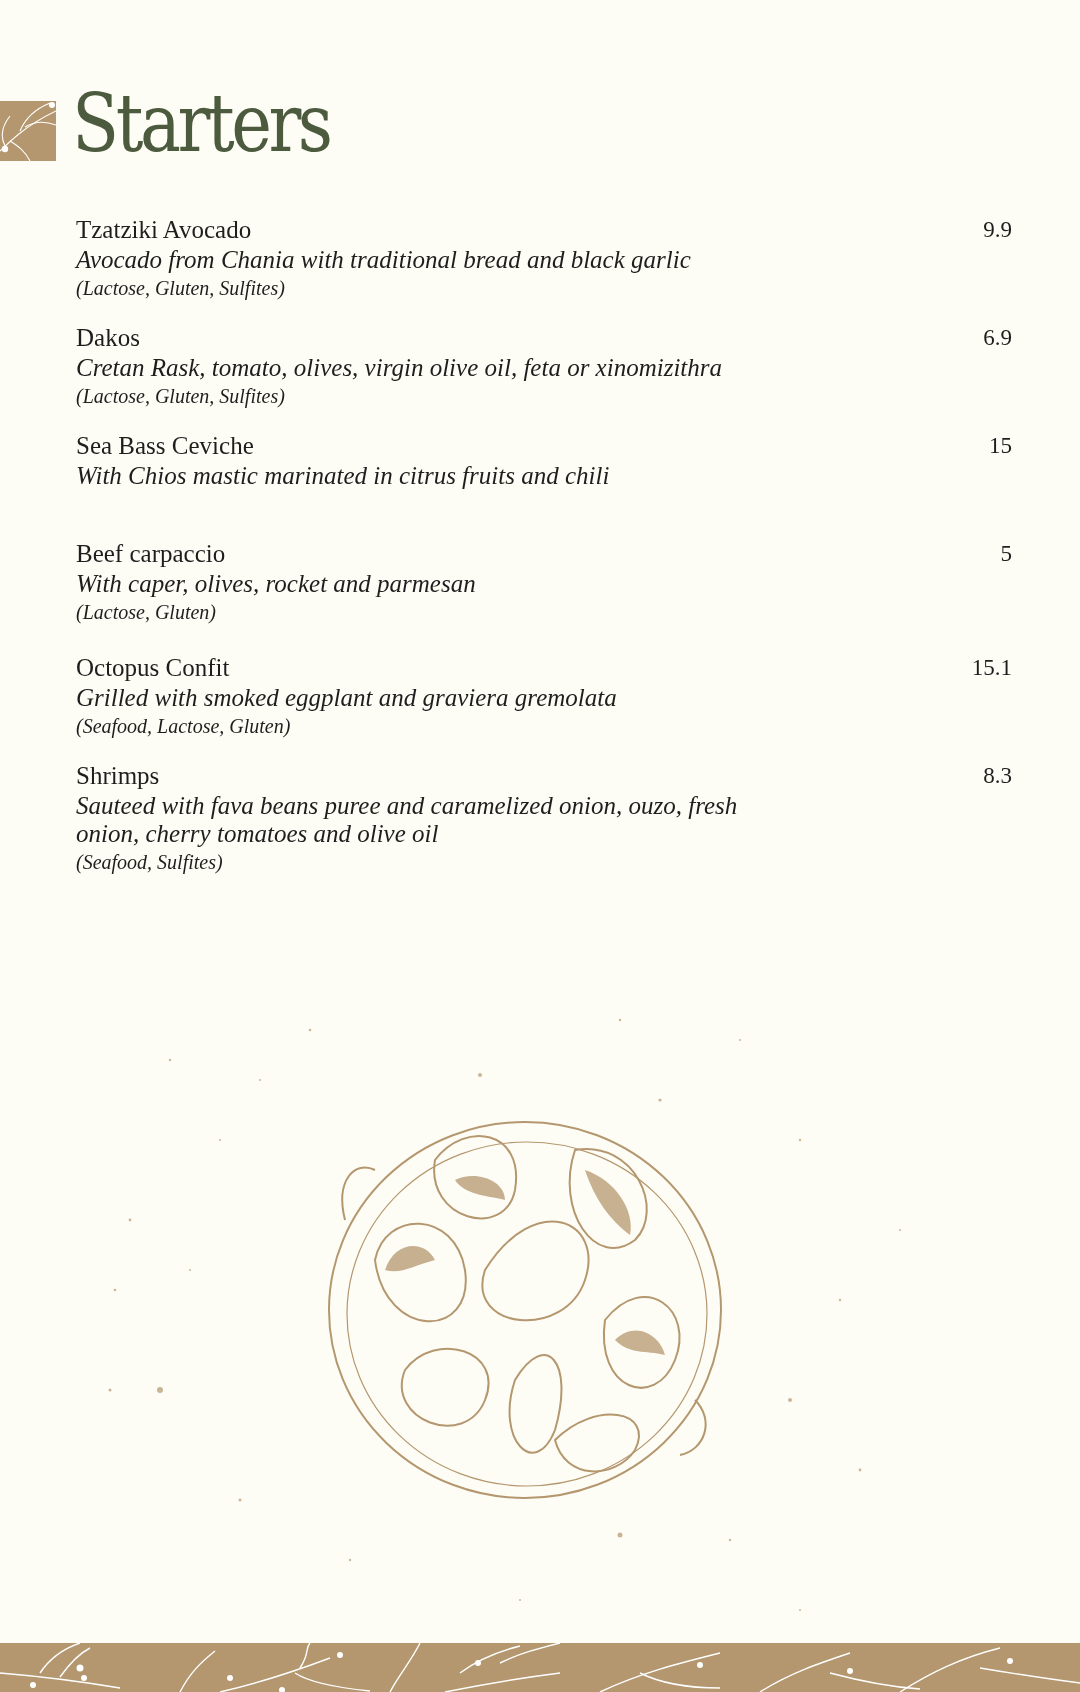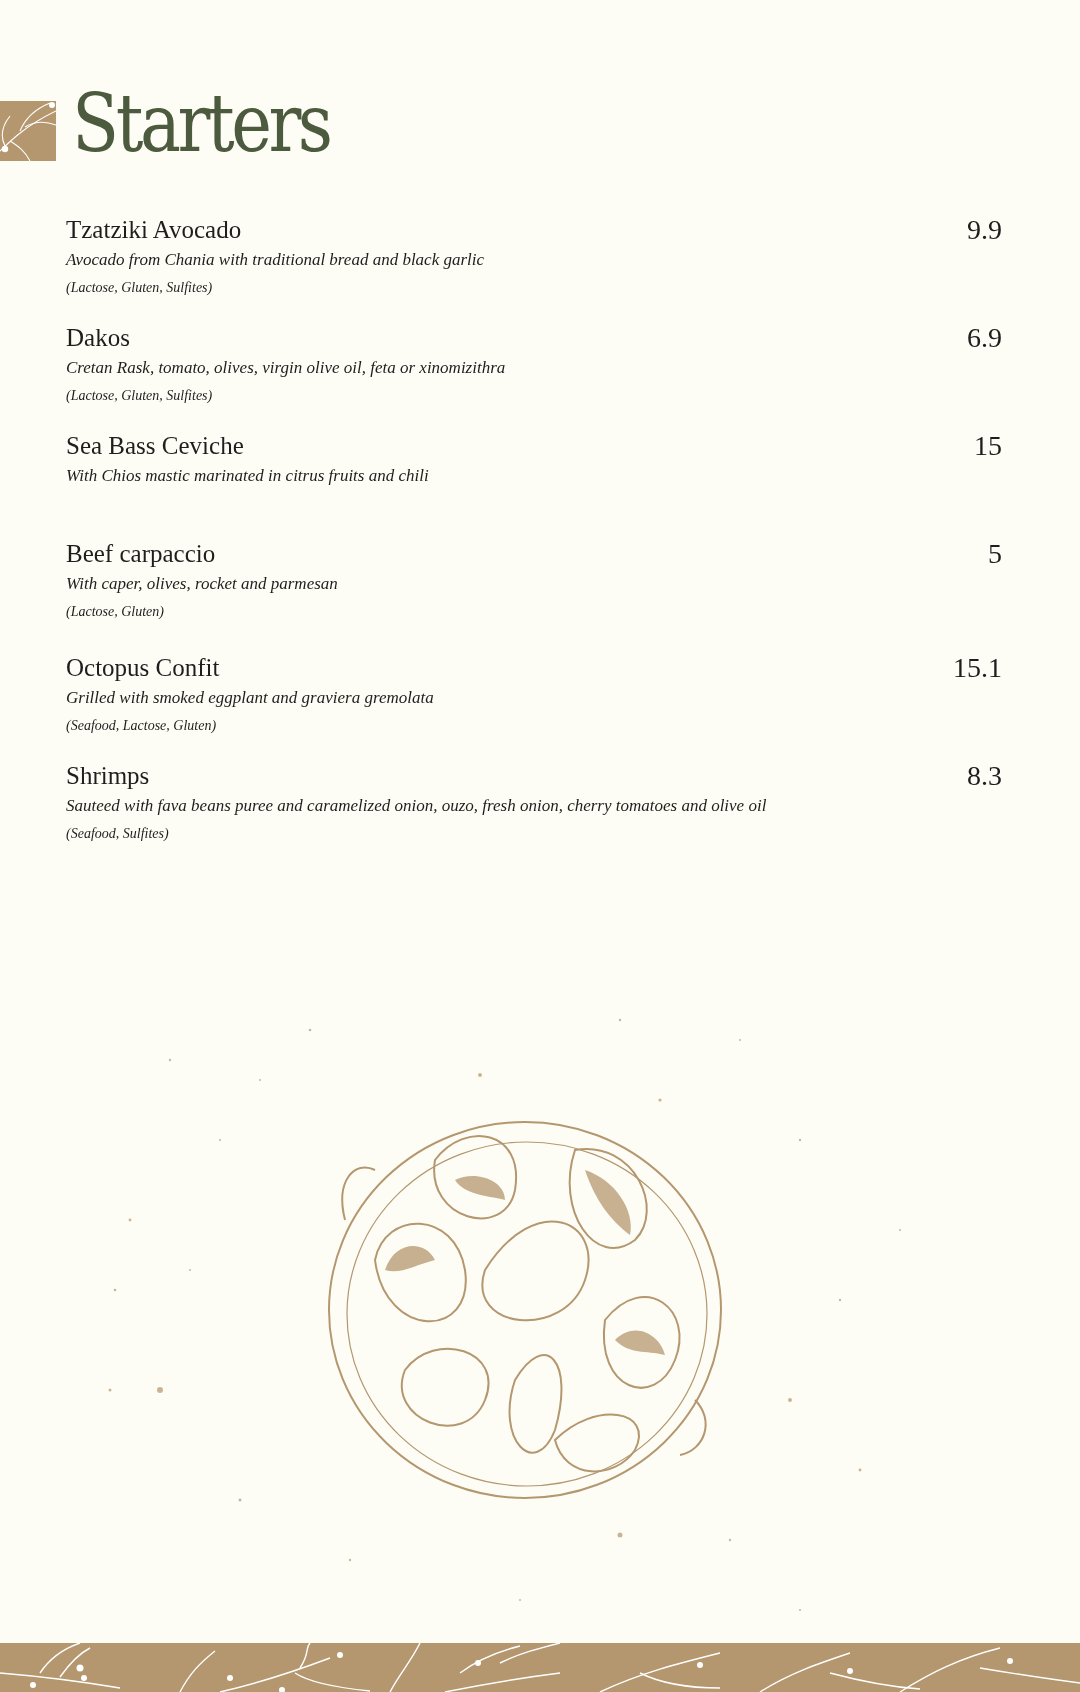--- a/index.html
+++ b/index.html
@@ -9,26 +9,26 @@
     font-family: "Liberation Serif", "DejaVu Serif", serif;
     color: #1e1e1e;
   }
   .title-block { position: absolute; left: 0; top: 101px; width: 56px; height: 60px; background: #b4976f; overflow: hidden; }
   .page-title {
     position: absolute; left: 72px; top: 84px;
     font-family: "DejaVu Serif", "Liberation Serif", serif;
     font-weight: 300; font-size: 80px; letter-spacing: -4px; line-height: 1;
     color: #4c5a3e; transform: scaleX(0.86); transform-origin: left top;
   }
-  .menu { position: absolute; left: 66px; top: 214px; width: 936px; }
+  .menu { position: absolute; left: 76px; top: 214px; width: 936px; }
   .item { position: relative; }
   .item-name { font-size: 25px; line-height: 32px; }
-  .item-price { position: absolute; right: 0; top: 0; font-size: 28px; line-height: 32px; }
-  .item-desc { font-style: italic; font-size: 17px; line-height: 28px; max-width: 720px; }
-  .item-allergens { font-style: italic; font-size: 14px; line-height: 26px; margin-top: 1px; }
+  .item-price { position: absolute; right: 0; top: 0; font-size: 23px; line-height: 32px; }
+  .item-desc { font-style: italic; font-size: 25px; line-height: 28px; max-width: 720px; }
+  .item-allergens { font-style: italic; font-size: 20px; line-height: 26px; margin-top: 1px; }
   .illustration { position: absolute; left: 315px; top: 1100px; width: 420px; height: 420px; }
   .speckles { position: absolute; left: 100px; top: 1000px; width: 860px; height: 620px; }
   .footer-band { position: absolute; left: 0; top: 1643px; width: 1080px; height: 49px; background: #b4976f; overflow: hidden; }
 </style>
 </head>
 <body>
 
 <div class="title-block">
   <svg width="56" height="60" viewBox="0 0 56 60">
     <g fill="none" stroke="#fff" stroke-width="1.1">

